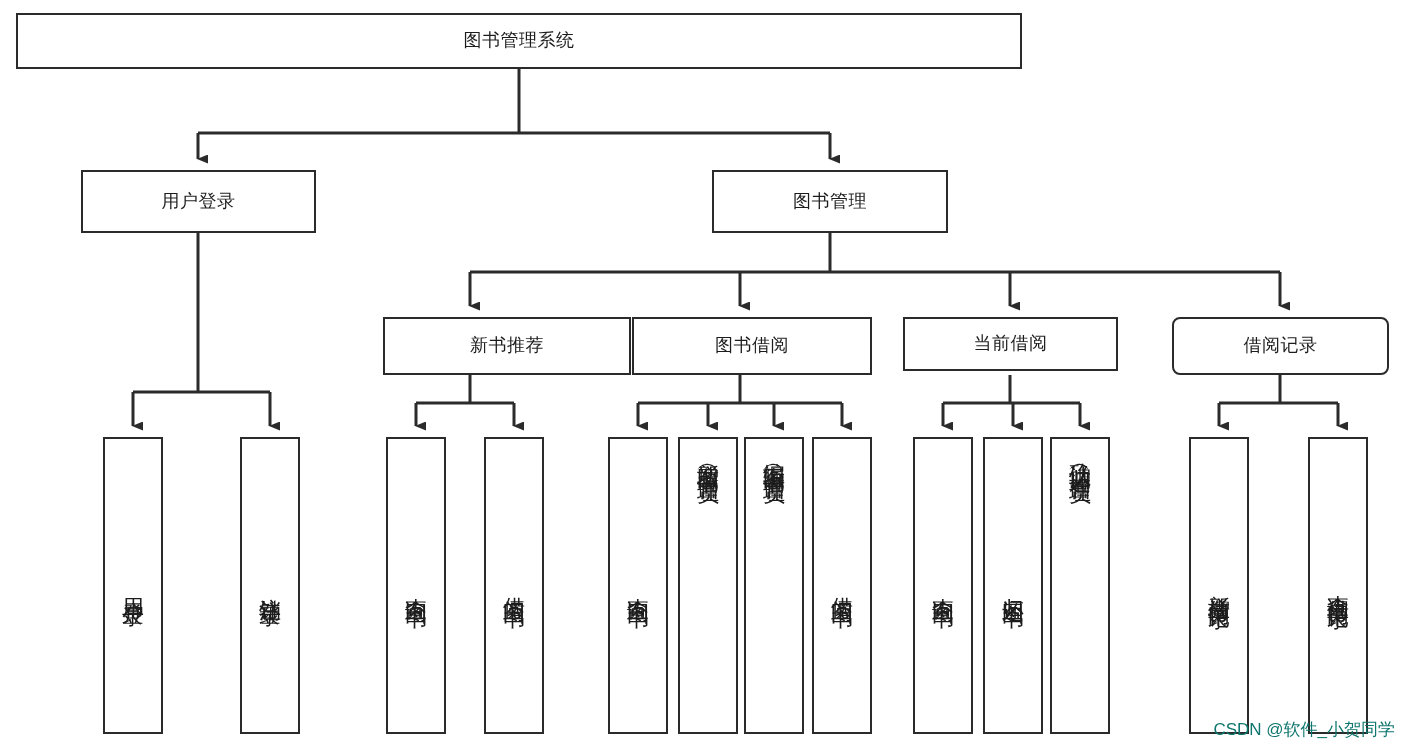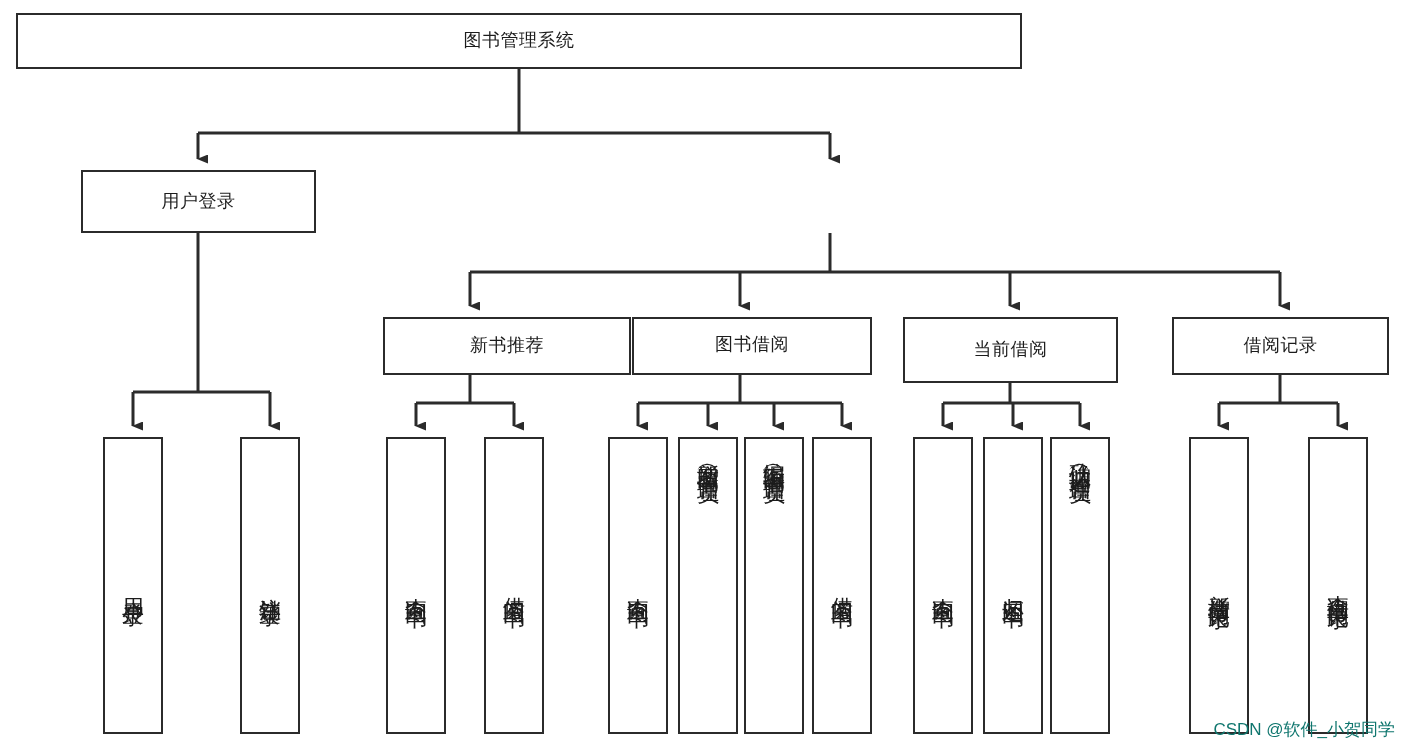--- a/index.html
+++ b/index.html
@@ -126,31 +126,34 @@
     </g>
   </svg>
 
   <div class="node-box" style="left:16px; top:13px; width:1006px; height:56px;">
     <span class="node-label-h">图书管理系统</span>
   </div>
 
   <div class="node-box" style="left:81px; top:170px; width:235px; height:63px;">
     <span class="node-label-h">用户登录</span>
   </div>
+  <div class="node-box" style="left:712px; top:170px; width:236px; height:63px;">
+    <span class="node-label-h">图书管理</span>
+  </div>
 
   <div class="node-box" style="left:383px; top:317px; width:248px; height:58px;">
     <span class="node-label-h">新书推荐</span>
   </div>
-  <div class="node-box" style="left:632px; top:317px; width:240px; height:58px;font-family:Liberation Mono, monospace;">
+  <div class="node-box" style="left:632px; top:317px; width:240px; height:58px;">
     <span class="node-label-h">图书借阅</span>
   </div>
-  <div class="node-box" style="left:903px; top:317px; width:215px; height:66px;">
+  <div class="node-box" style="left:903px; top:317px; width:215px; height:54px;">
     <span class="node-label-h">当前借阅</span>
   </div>
-  <div class="node-box" style="left:1172px; top:317px; width:217px; height:58px;">
+  <div class="node-box" style="left:1172px; top:317px; width:217px; height:58px;border-radius:8px;">
     <span class="node-label-h">借阅记录</span>
   </div>
 
   <div class="node-box leaf centered" style="left:103px; top:437px; width:60px; height:297px;">
     <span class="node-label-v">用户登录</span>
   </div>
   <div class="node-box leaf centered" style="left:240px; top:437px; width:60px; height:297px;">
     <span class="node-label-v">注销登录</span>
   </div>
 

